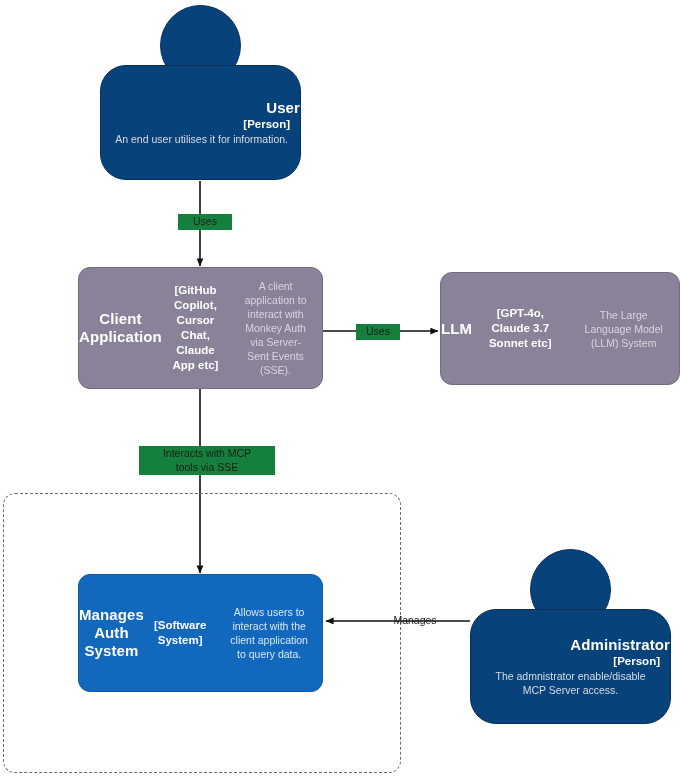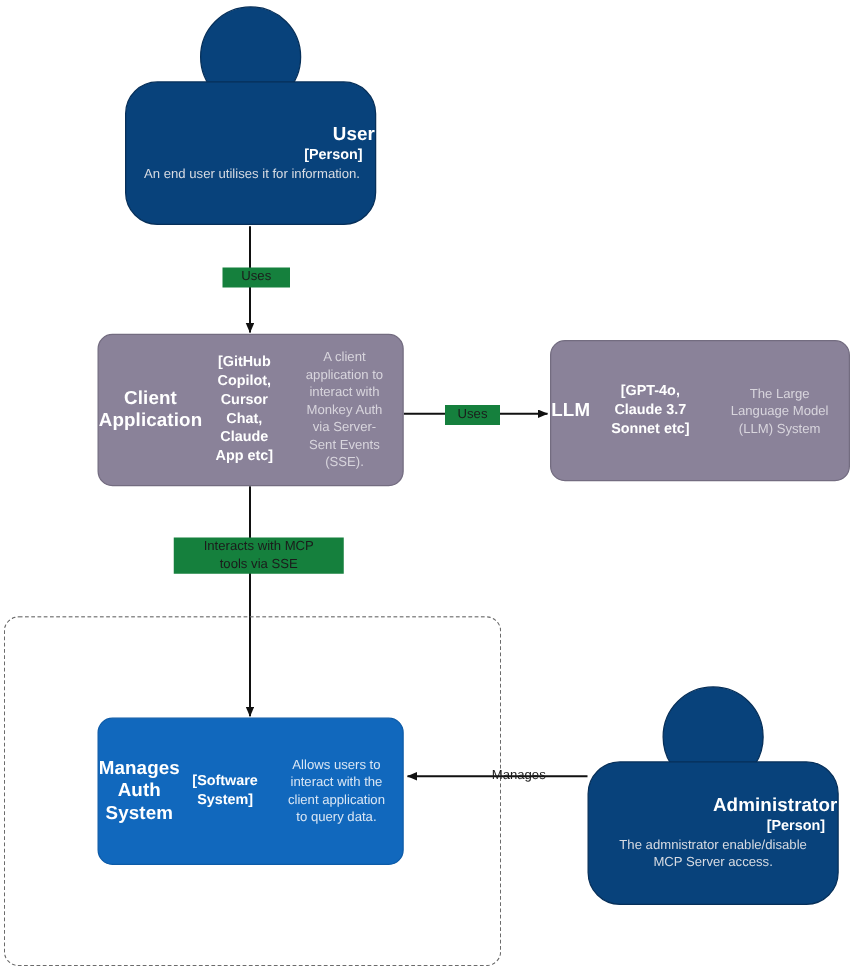--- a/index.html
+++ b/index.html
@@ -183,18 +183,18 @@
   <div class="person-body node" style="left:470px; top:609px; width:201px; height:115px;">
     <div class="node-title">Administrator</div>
     <div class="node-subtitle">[Person]</div>
     <div class="node-desc">The admnistrator enable/disable MCP Server access.</div>
   </div>
 
   <div class="edge-label" style="left:178px; top:214px; width:48px;">Uses</div>
 
   <div class="edge-label" style="left:356px; top:324px; width:38px;">Uses</div>
 
-  <div class="edge-label" style="left:139px; top:430px; width:130px;">Interacts with MCP
+  <div class="edge-label" style="left:139px; top:446px; width:130px;">Interacts with MCP
 tools via SSE</div>
 
   <div class="edge-label" style="left:376px; top:613px; width:72px; background:transparent; top:613px;">Manages</div>
 
 </div>
 
 </body></html>

